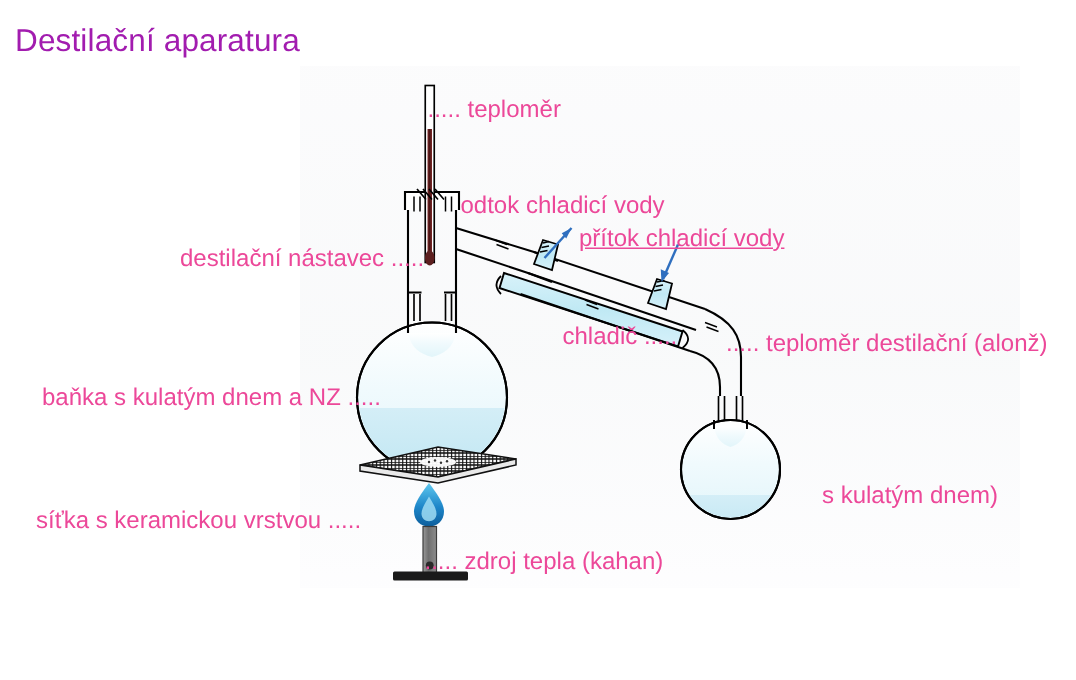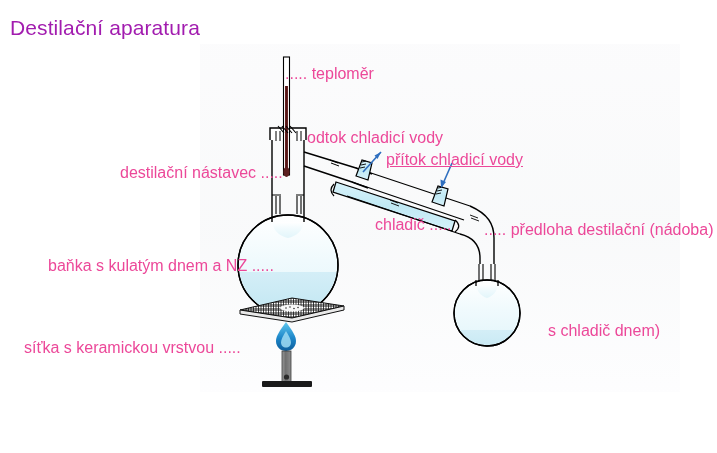--- a/index.html
+++ b/index.html
@@ -238,25 +238,26 @@
   <div class="label" style="left:285px; top:66px;">..... teploměr</div>
 
   <div class="label" style="left:307px; top:130px;">odtok chladicí vody</div>
 
   <div class="label" style="left:386px; top:152px;text-decoration:underline;">přítok chladicí vody</div>
 
   <div class="label" style="left:120px; top:165px;">destilační nástavec .....</div>
 
   <div class="label" style="left:327px; top:217px;margin-left:48px;">chladič .....</div>
 
-  <div class="label" style="left:484px; top:222px;">..... předloha destilační (nádoba)</div>
-
-  <div class="label" style="left:48px; top:258px;">baňka s kulatým dnem a NZ .....</div>
+  <div class="label" style="left:484px; top:222px;">..... teploměr destilační (alonž)</div>
+
+  <div class="label" style="left:28px; top:258px;">baňka s kulatým dnem a NZ .....</div>
 
   <div class="label" style="left:24px; top:312px;margin-top:28px;">síťka s keramickou vrstvou .....</div>
 
   <div class="label two-line" style="left:512px; top:307px; width:190px;">
     <br>
-    <span style="display:inline-block; padding-left:36px;">s chladič dnem)</span>
+    <span style="display:inline-block; padding-left:36px;">s kulatým dnem)</span>
   </div>
 
+  <div class="label" style="left:283px; top:367px;">..... zdroj tepla (kahan)</div>
 
 </div>
 
 </body></html>

